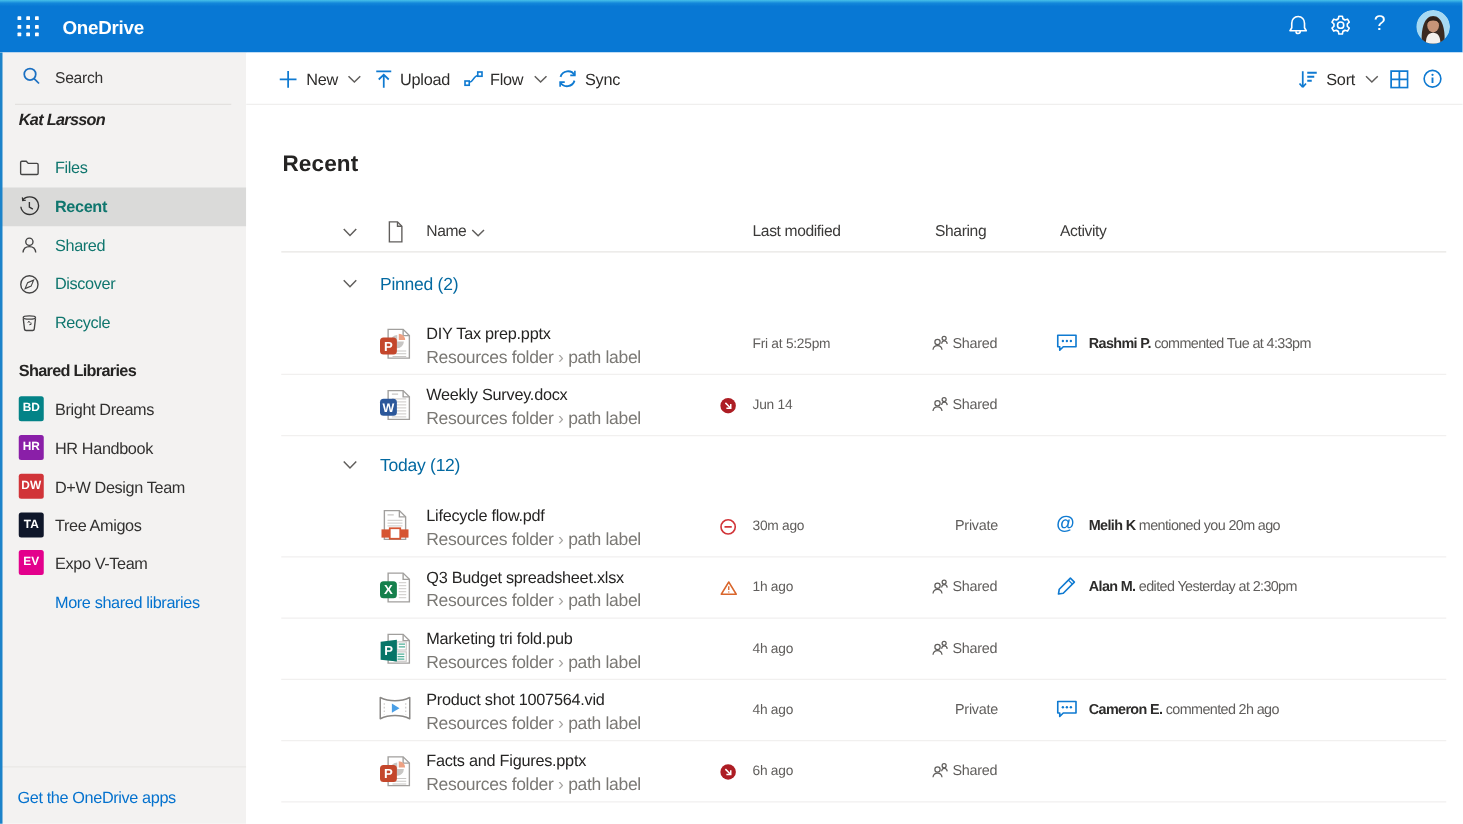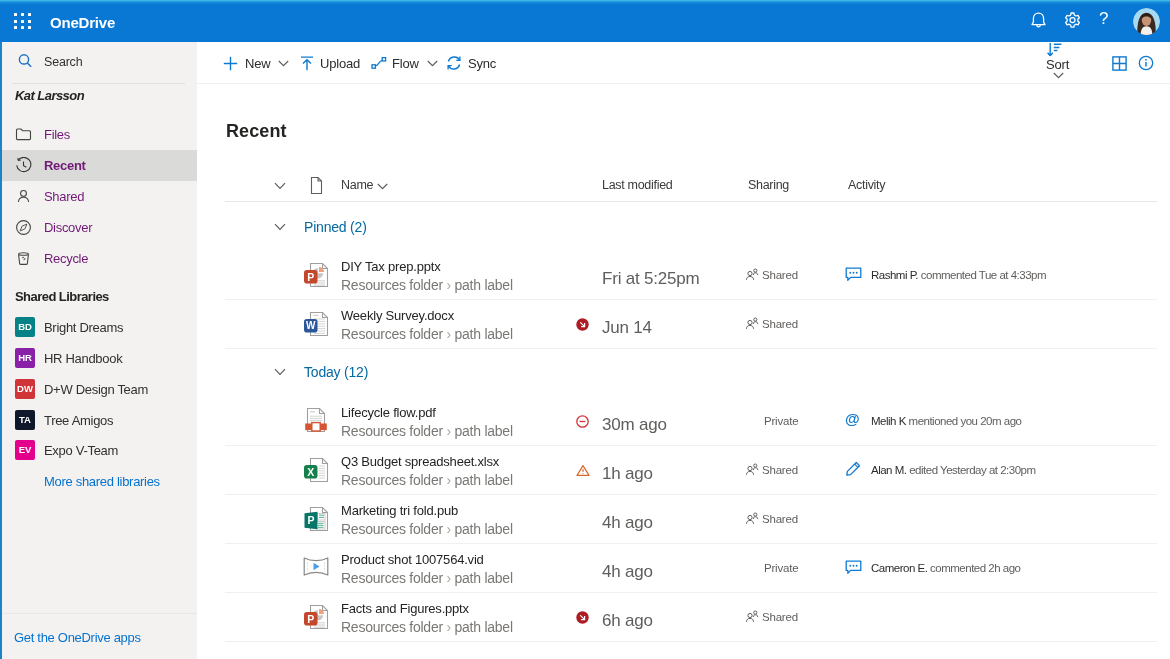--- a/index.html
+++ b/index.html
@@ -13,21 +13,21 @@
   #waffle i { position:absolute; width:3px; height:3px; background:#fff; border-radius:0.5px; }
   #logo { position:absolute; left:50px; top:13.5px; color:#fff; font-size:15px; font-weight:bold; letter-spacing:-0.2px; }
   .topicon { position:absolute; top:12px; }
 
   
   #sidebar { position:absolute; left:0; top:42px; width:197px; height:617px; background:#f3f2f1; }
   #accent { position:absolute; left:0; top:42px; width:2px; height:617px; background:#1c83ca; z-index:5; }
   .navrow { position:absolute; left:0; width:197px; height:31px; }
   .navrow .ic { position:absolute; left:15px; top:7px; }
   .navrow .lb { position:absolute; left:44px; top:50%; transform:translateY(-50%);
-     font-size:13px; letter-spacing:-0.3px; color:#701a75; white-space:nowrap; }
+     font-size:13px; letter-spacing:-0.3px; color:#0f766e; white-space:nowrap; }
   .navhead { position:absolute; left:15px; font-size:13px; letter-spacing:-0.55px; font-weight:bold; color:#252423; white-space:nowrap; }
   .libbadge { position:absolute; left:15px; width:20px; height:20px; border-radius:2px;
      color:#fff; font-size:9.5px; font-weight:bold; text-align:center; line-height:20px; }
   .liblabel { position:absolute; left:44px; font-size:13px; letter-spacing:-0.3px; color:#323130; white-space:nowrap; }
   .bluelink { color:#0472ce; font-size:13px; letter-spacing:-0.3px; white-space:nowrap; }
 
   
   #toolbar { position:absolute; left:197px; top:42px; width:973px; height:42px; background:#fff;
      border-bottom:1px solid #f0efee; }
   .tbitem { position:absolute; top:0; height:42px; display:flex; align-items:center;
@@ -40,27 +40,27 @@
 
   .hdr { position:absolute; font-size:12.5px; letter-spacing:-0.3px; color:#3b3a39; white-space:nowrap; }
   .grouphead { position:absolute; font-size:14px; letter-spacing:-0.2px; color:#0369a1; white-space:nowrap; }
   .chev { position:absolute; }
 
   .frow { position:absolute; left:0; width:973px; height:49px; }
   .frow .sep { position:absolute; left:28px; right:13px; bottom:0; border-bottom:1px solid #f1f0ef; }
   .ficon { position:absolute; left:106px; top:9px; }
   .fname { position:absolute; left:144px; top:8px; font-size:13px; letter-spacing:-0.2px; color:#252423; white-space:nowrap; }
   .fpath { position:absolute; left:144px; top:25.5px; font-size:14px; letter-spacing:-0.25px; color:#7a7874; white-space:nowrap; }
-  .fmod  { position:absolute; left:405px; top:18px; font-size:17px; letter-spacing:-0.2px; color:#605e5c; white-space:nowrap; }
+  .fmod  { position:absolute; left:405px; top:18px; font-size:11px; letter-spacing:-0.2px; color:#605e5c; white-space:nowrap; }
   .fstat { position:absolute; left:379px; top:18px; }
   .fshare { position:absolute; left:565px; top:18px; font-size:11.5px; letter-spacing:-0.2px; color:#605e5c; white-space:nowrap; }
   .fshicon { position:absolute; left:548px; top:17px; }
   .facticon { position:absolute; left:648px; top:16px; }
   .factivity { position:absolute; left:674px; top:18px; font-size:11.5px; letter-spacing:-0.5px; color:#605e5c; white-space:nowrap; }
-  .factivity b { color:#2d2c2b; font-weight:normal; }
+  .factivity b { color:#2d2c2b; font-weight:bold; }
 </style>
 </head>
 <body>
 
 <div id="topbar"></div>
 <div id="waffle">
   <i style="left:0;top:0"></i>
     <i style="left:7px;top:0"></i>
     <i style="left:14px;top:0"></i>
   <i style="left:0;top:6.5px"></i>
@@ -197,21 +197,21 @@
   <div class="tbitem" style="left:249px;">
     <svg width="16" height="16" viewBox="0 0 16 16" fill="none" stroke="#0f7ad1" stroke-width="1.5">
       <path d="M13.7 5.1 A6.2 6.2 0 0 0 2.4 6.5"></path>
       <path d="M2.3 10.9 A6.2 6.2 0 0 0 13.6 9.5"></path>
       <path d="M13.9 1.6 L13.9 5.3 L10.2 5.3" stroke-width="1.3"></path>
       <path d="M2.1 14.4 L2.1 10.7 L5.8 10.7" stroke-width="1.3"></path>
     </svg>
     <span style="margin-left:6px;">Sync</span>
   </div>
 
-  <div class="tbitem" style="left:842px;flex-direction:column;">
+  <div class="tbitem" style="left:842px;">
     <svg width="15" height="15" viewBox="0 0 15 15" fill="none" stroke="#0f7ad1" stroke-width="1.4">
       <path d="M3.2 1 L3.2 13.6 M0.6 10.8 L3.2 13.8 M5.8 10.8 L3.2 13.8"></path>
       <path d="M6.8 2.2 L14.4 2.2 M6.8 5.4 L12.4 5.4 M6.8 8.6 L10.4 8.6" stroke-width="1.5"></path>
     </svg>
     <span style="margin-left:7px;">Sort</span>
     <svg style="margin-left:8px;" width="11" height="7" viewBox="0 0 11 7" stroke="#605e5c" stroke-width="1.2" fill="none">
         <path d="M0.8 1 L5.5 5.6 L10.2 1"></path>
       </svg>
   </div>
   <div class="tbitem" style="left:915px;">

